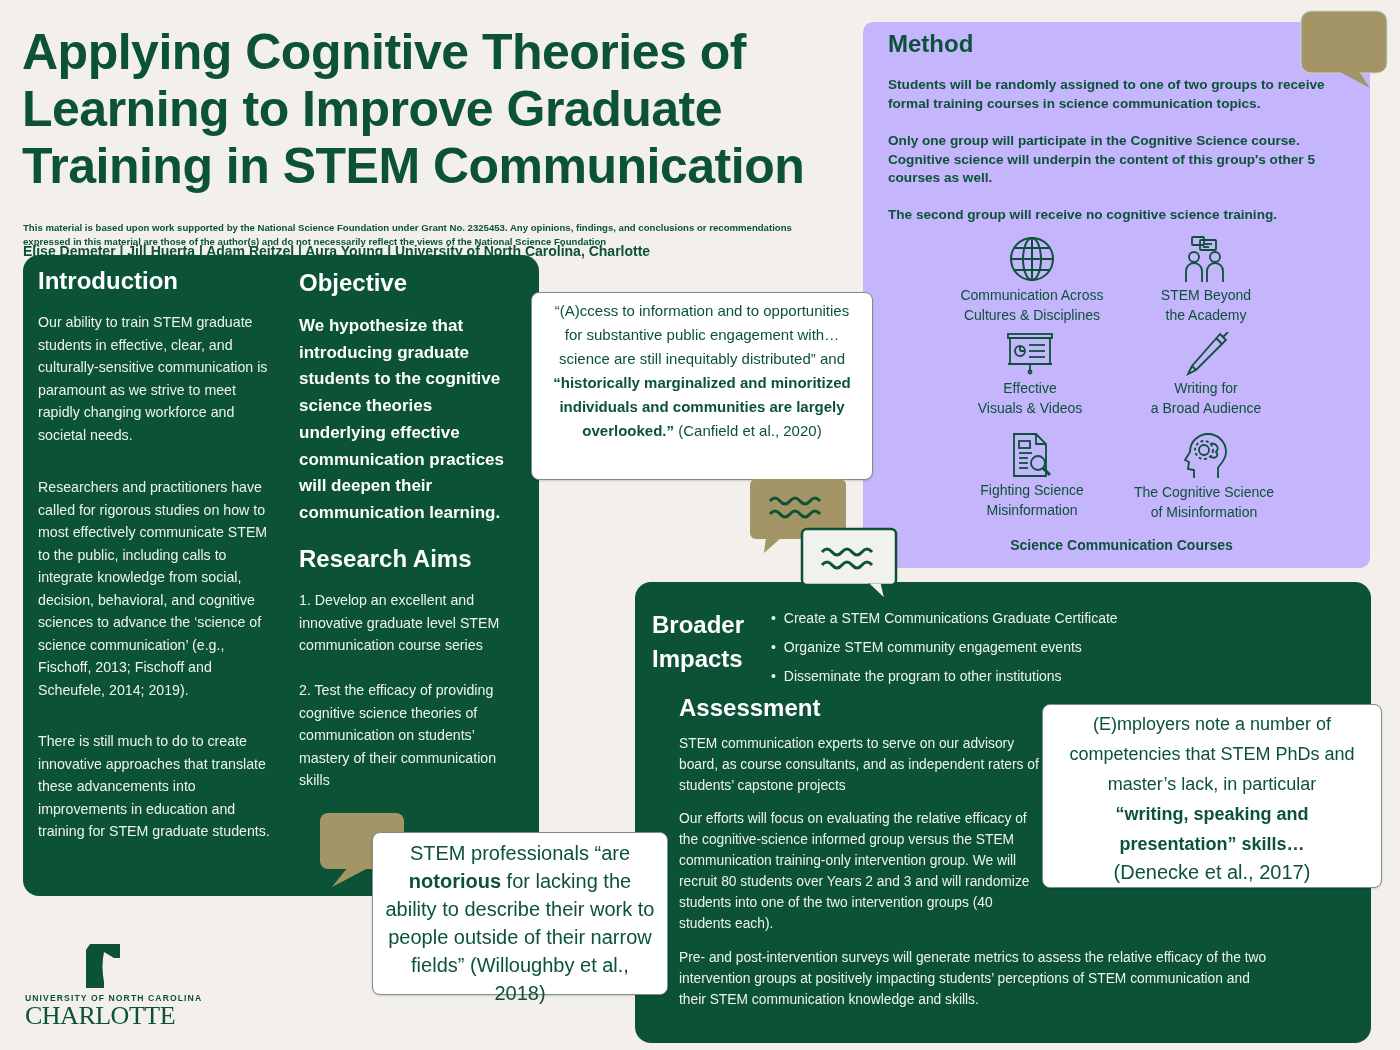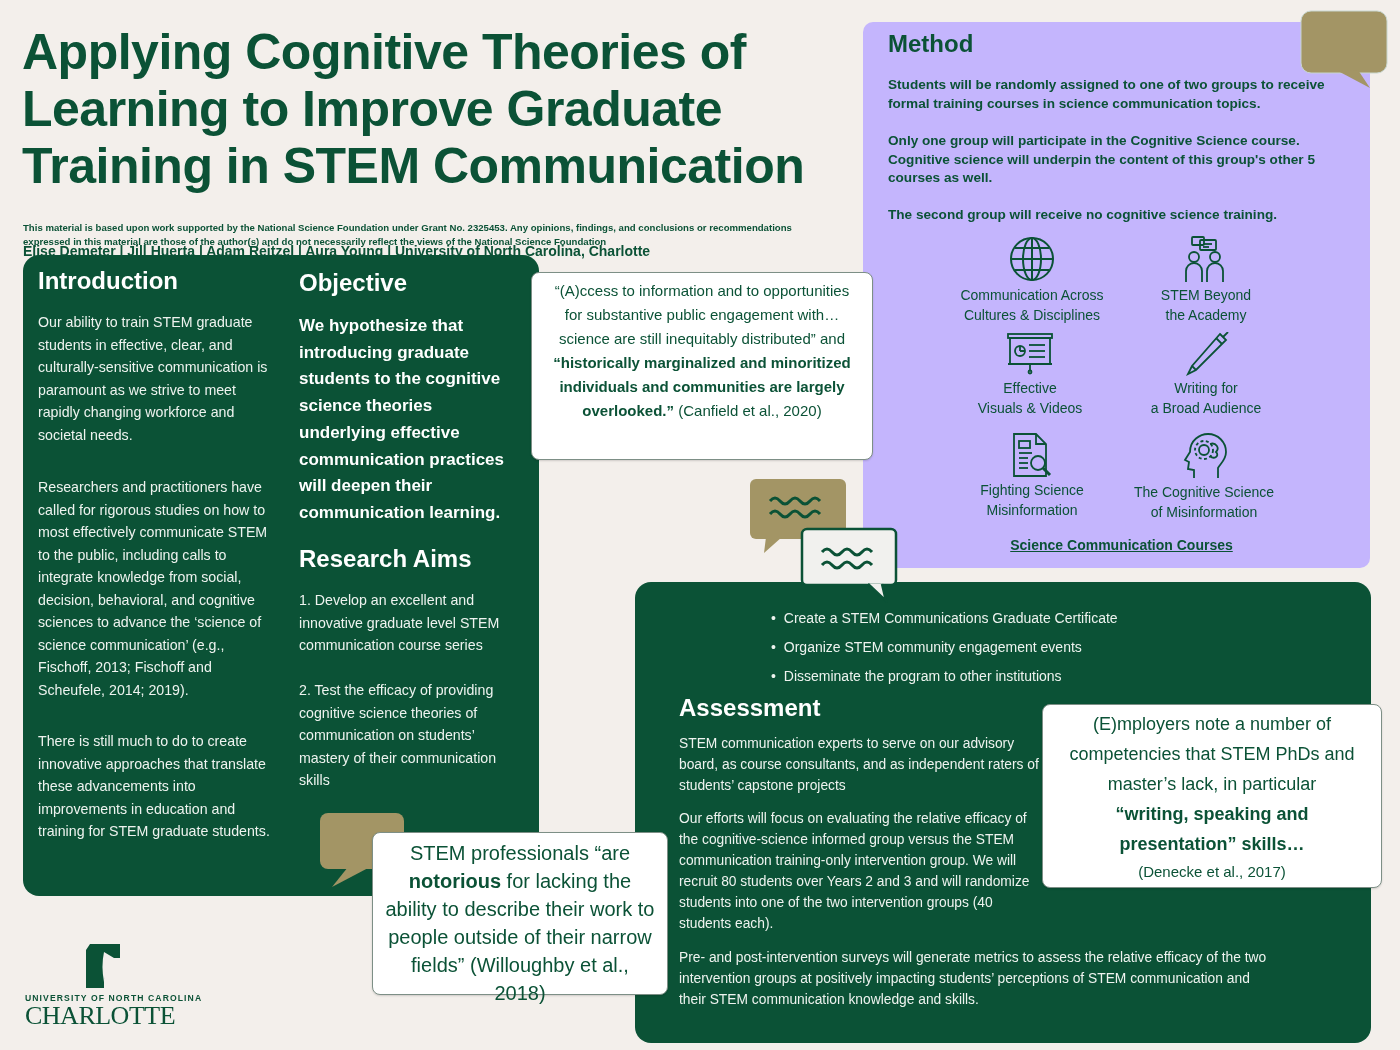--- a/index.html
+++ b/index.html
@@ -59,21 +59,21 @@
   }
   .course {
     position: absolute; width: 180px; text-align: center;
     font-family: "Liberation Sans", sans-serif;
     font-size: 14px; line-height: 20px; color: #0b5236;
   }
   .course .ico { display: block; margin: 0 auto 2px auto; }
   .courses-caption {
     position: absolute; left: 0; width: 517px; top: 515px; text-align: center;
     font-family: "Liberation Sans", sans-serif;
-    font-weight: 700; font-size: 14px; color: #0b5236; text-decoration: underline;
+    font-weight: 700; font-size: 14px; color: #0b5236;
   }
 
   
   .greenbox { background: #0b5236; border-radius: 16px; }
   .intro-panel { left: 23px; top: 255px; width: 516px; height: 641px; }
   .panel-h {
     position: absolute;
     font-family: "Liberation Sans", sans-serif;
     font-weight: 700; font-size: 24px; color: #ffffff;
   }
@@ -232,33 +232,37 @@
 
   <div class="panel-h" style="left:276px; top:14px;">Objective</div>
   <p class="obj-p" style="left:276px; top:58px; width:222px;">We hypothesize that introducing graduate students to the cognitive science theories underlying effective communication practices will deepen their communication learning.</p>
 
   <div class="panel-h" style="left:276px; top:290px;">Research Aims</div>
   <p class="panel-p" style="left:276px; top:334px; width:226px;">1. Develop an excellent and innovative graduate level STEM communication course series</p>
   <p class="panel-p" style="left:276px; top:424px; width:226px;">2. Test the efficacy of providing cognitive science theories of communication on students’ mastery of their communication skills</p>
 </div>
 
 <div class="abs greenbox bottom-panel">
+  <div class="panel-h" style="left:17px; top:26px; line-height:34px;">
+    <div>Broader</div>
+    <div>Impacts</div>
+  </div>
   <ul class="bullets">
     <li>Create a STEM Communications Graduate Certificate</li>
     <li>Organize STEM community engagement events</li>
     <li>Disseminate the program to other institutions</li>
   </ul>
 
   <div class="panel-h" style="left:44px; top:112px;">Assessment</div>
   <p class="panel-p" style="left:44px; top:151px; width:360px; font-size:13.8px; line-height:21px;">STEM communication experts to serve on our advisory board, as course consultants, and as independent raters of students’ capstone projects</p>
   <p class="panel-p" style="left:44px; top:226px; width:360px; font-size:13.8px; line-height:21px;">Our efforts will focus on evaluating the relative efficacy of the cognitive-science informed group versus the STEM communication training-only intervention group. We will recruit 80 students over Years 2 and 3 and will randomize students into one of the two intervention groups (40 students each).</p>
   <p class="panel-p" style="left:44px; top:365px; width:600px; font-size:13.8px; line-height:21px;">Pre- and post-intervention surveys will generate metrics to assess the relative efficacy of the two intervention groups at positively impacting students’ perceptions of STEM communication and their STEM communication knowledge and skills.</p>
 </div>
 
-<div class="bubble" style="left:531px; top:272px; width:342px; height:188px; padding:6px 14px; font-size:15px; line-height:24px;">
+<div class="bubble" style="left:531px; top:292px; width:342px; height:188px; padding:6px 14px; font-size:15px; line-height:24px;">
   <span>“(A)ccess to information and to opportunities for substantive public engagement with…science are still inequitably distributed” and </span><b>“historically marginalized and minoritized individuals and communities are largely overlooked.”</b>
   <span>(Canfield et al., 2020)</span>
   <svg class="tail" style="left:146px; top:185px;" width="50" height="46" viewBox="0 0 50 46">
     <path d="M2 0 L25 42 L48 0" fill="#ffffff" stroke="#7d8f86" stroke-width="1.5"></path>
     <rect x="3" y="0" width="44" height="2" fill="#ffffff"></rect>
   </svg>
 </div>
 
 <svg class="abs" style="left:748px; top:477px;" width="100" height="78" viewBox="0 0 100 78">
   <rect x="2" y="2" width="96" height="60" rx="6" fill="#a39565"></rect>
@@ -281,21 +285,21 @@
   <span>STEM professionals “are </span><b>notorious</b><span> for lacking the ability to describe their work to people outside of their narrow fields” (Willoughby et al., 2018)</span>
   <svg class="tail" style="left:126px; top:160px;" width="46" height="40" viewBox="0 0 46 40">
     <path d="M2 0 L23 36 L44 0" fill="#ffffff" stroke="#7d8f86" stroke-width="1.5"></path>
     <rect x="3" y="0" width="40" height="2" fill="#ffffff"></rect>
   </svg>
 </div>
 
 <div class="bubble" style="left:1042px; top:704px; width:340px; height:184px; padding:4px 20px; font-size:18px; line-height:30px;">
   <div>(E)mployers note a number of competencies that STEM PhDs and master’s lack, in particular</div>
   <div style="font-weight:700;">“writing, speaking and presentation” skills…</div>
-  <div style="font-size:15px; line-height:26px;text-align:center;">(Denecke et al., 2017)</div>
+  <div style="font-size:20px; line-height:26px;text-align:center;">(Denecke et al., 2017)</div>
   <svg class="tail" style="left:146px; top:181px;" width="46" height="46" viewBox="0 0 46 46">
     <path d="M2 0 L23 42 L44 0" fill="#ffffff" stroke="#7d8f86" stroke-width="1.5"></path>
     <rect x="3" y="0" width="40" height="2" fill="#ffffff"></rect>
   </svg>
 </div>
 
 <div class="abs" style="left:25px; top:942px; width:160px;">
   <svg style="display:block; margin:0 0 0 59px;" width="38" height="48" viewBox="0 0 38 48">
     <path d="M6 2 H36 V16 H28 Q22 22 20 38 V46 H2 V8 Z" fill="#0b5236"></path>
     <path d="M20 10 Q17 24 20 40 Q22 26 30 16 Z" fill="#f3efeb"></path>

